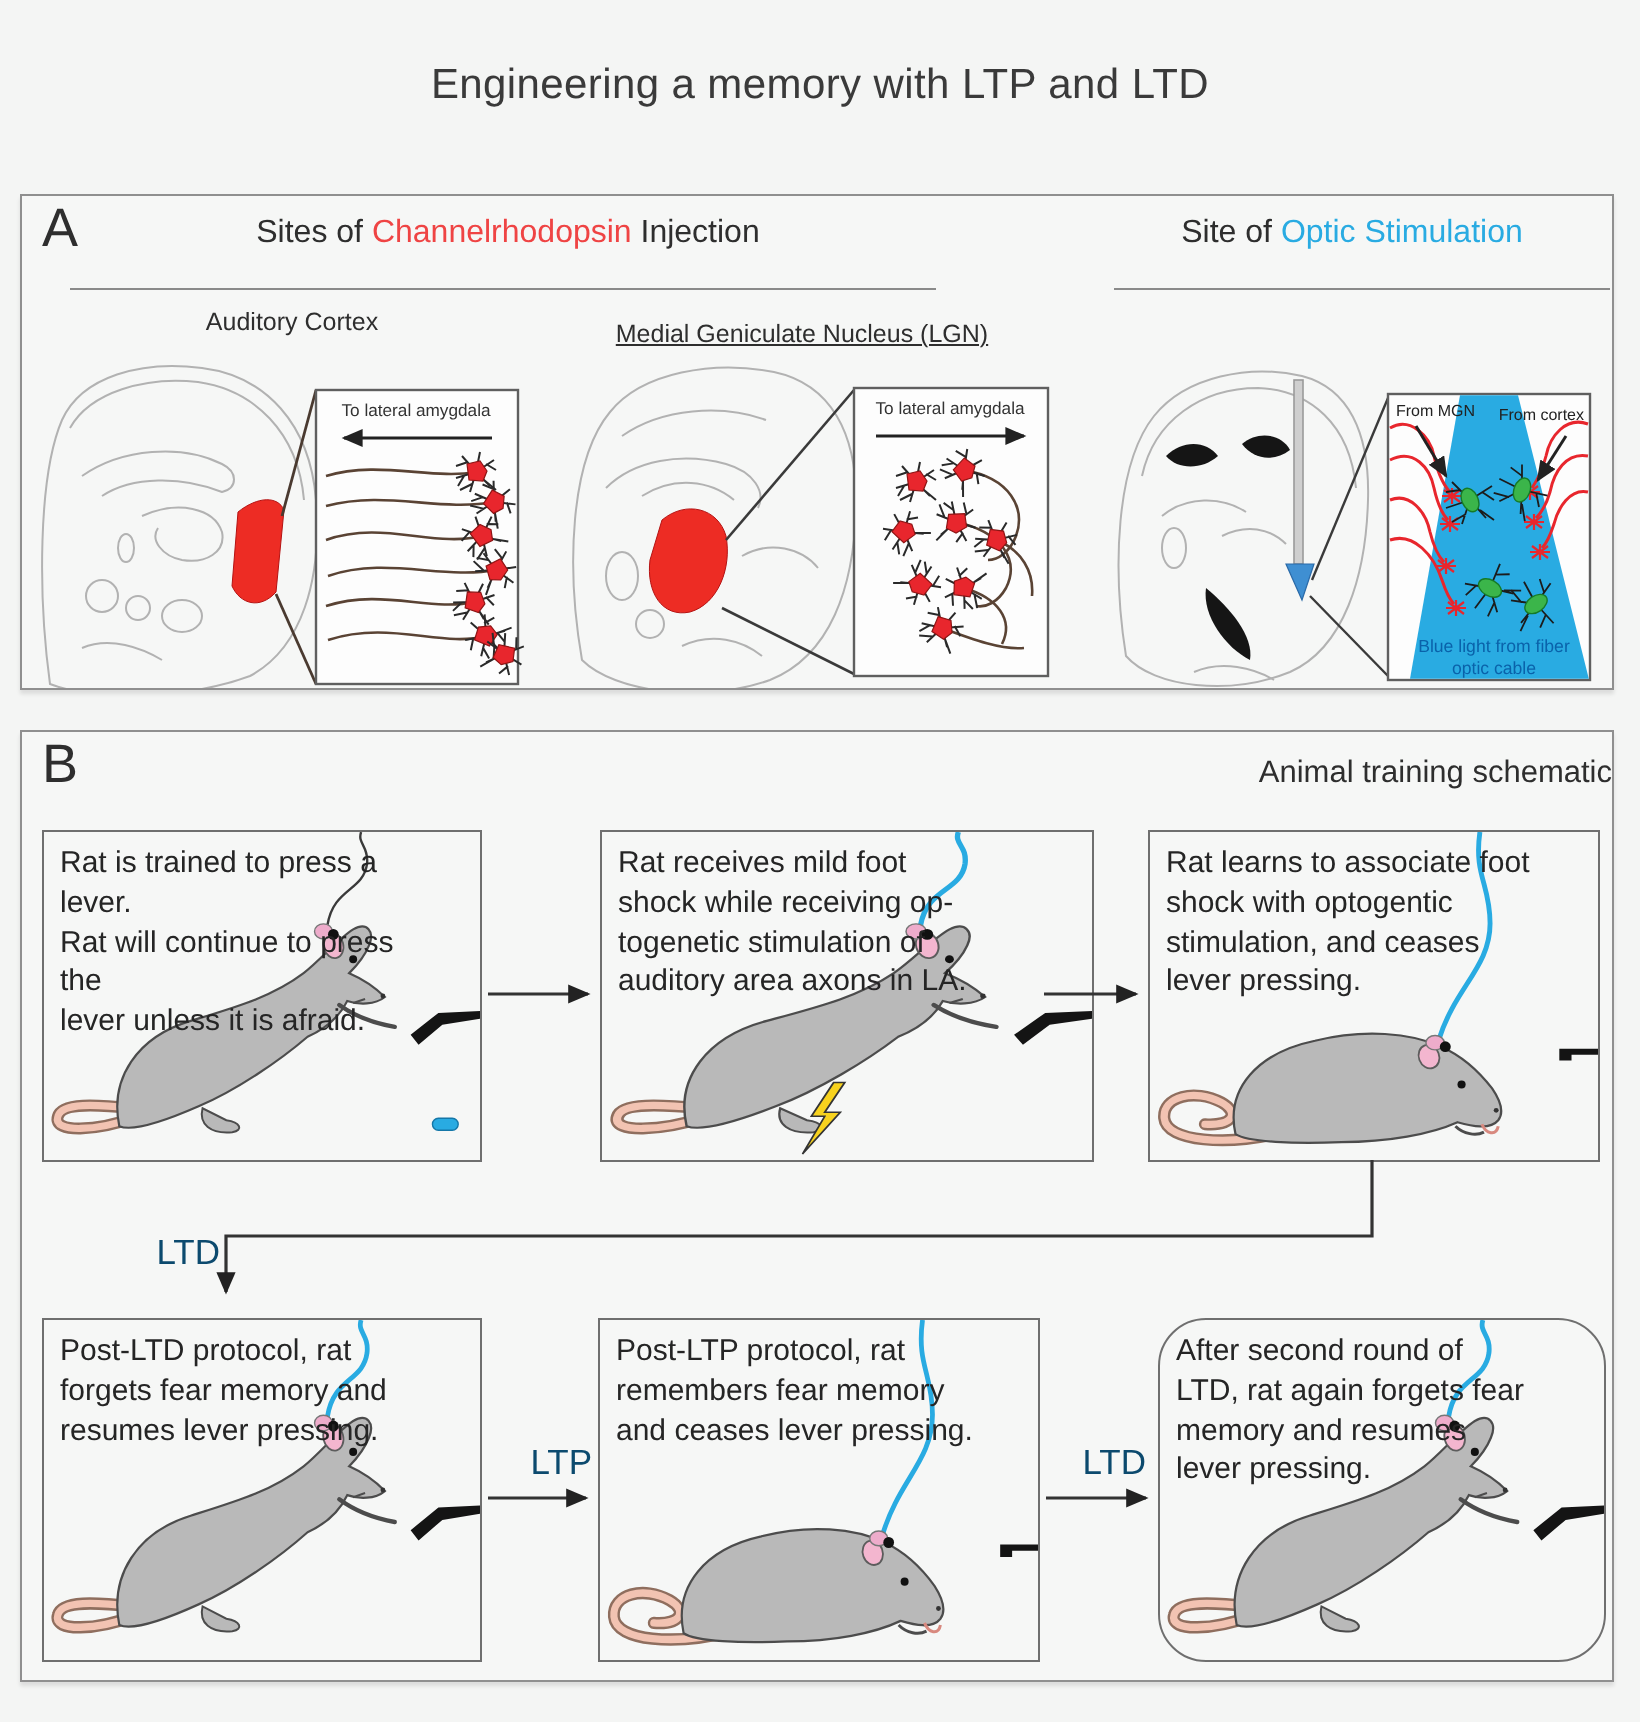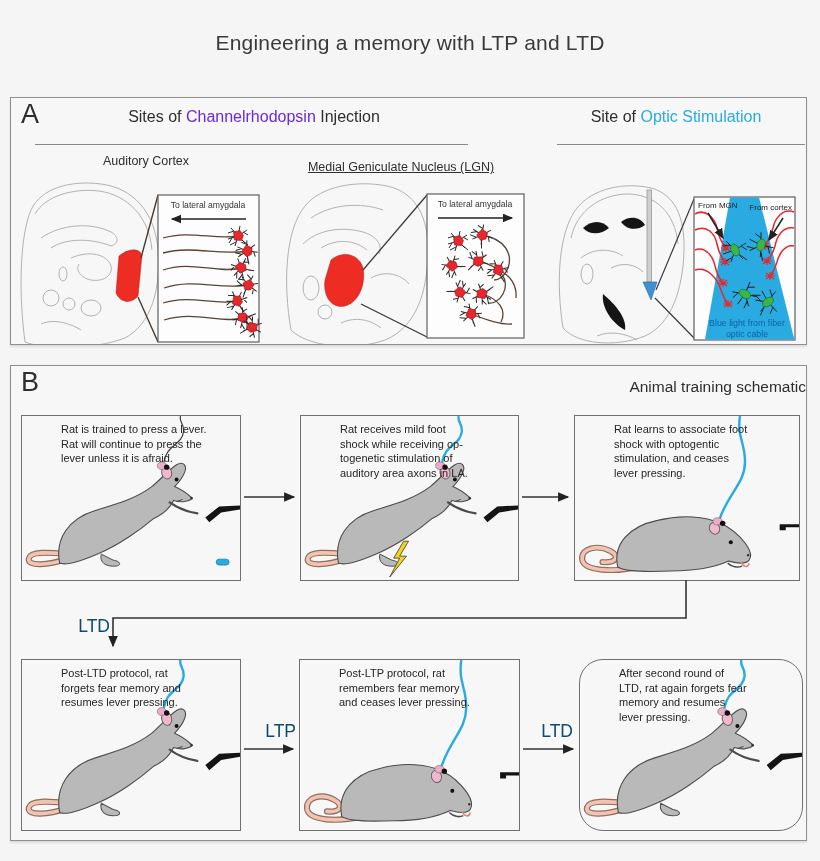--- a/index.html
+++ b/index.html
@@ -3,27 +3,27 @@
 <meta charset="utf-8">
 <style>
   html,body{margin:0;padding:0;background:#f4f5f4;font-family:"Liberation Sans",sans-serif;}
   .page{position:relative;width:820px;height:861px;background:#f4f5f4;overflow:hidden;}
   .title{position:absolute;top:31px;left:0;width:100%;text-align:center;font-size:21px;color:#3a3a3a;letter-spacing:.2px;}
   .panel{position:absolute;background:#f6f7f6;border:1.6px solid #8f8f8f;box-shadow:0 2px 2px rgba(0,0,0,.10);}
   #panelA{left:10px;top:97px;width:795px;height:246px;}
   #panelB{left:10px;top:365px;width:795px;height:474px;}
   .panel-label{position:absolute;left:10px;top:1px;font-size:27px;color:#2e2e2e;}
   .hdr{position:absolute;font-size:16px;color:#2e2e2e;text-align:center;white-space:nowrap;}
-  .hdr .red{color:#6d28d9;}
+  .hdr .red{color:#ef4444;}
   .hdr .blue{color:#29abe2;}
   .rule{position:absolute;height:0;border-top:1.4px solid #8a8a8a;}
   .sub{position:absolute;font-size:12.5px;color:#2e2e2e;text-align:center;white-space:nowrap;}
   .bhdr{position:absolute;top:12px;left:0;width:100%;text-align:right;font-size:15.5px;color:#2e2e2e;}
   .tbox{position:absolute;border:1.3px solid #6f6f6f;background:#f6f7f6;}
-  .tbox .txt{position:absolute;left:8px;top:6px;right:19px;font-size:11px;line-height:1.32;color:#252525;white-space:pre-line;z-index:2;margin-left:31px;}
+  .tbox .txt{position:absolute;left:8px;top:6px;right:19px;font-size:15px;line-height:1.32;color:#252525;white-space:pre-line;z-index:2;}
   .tbox svg.rat{position:absolute;left:0;top:0;width:100%;height:100%;}
   .conn-label{position:absolute;font-size:17.5px;color:#0c4a6e;text-align:right;}
   svg{display:block;}
   .abs{position:absolute;left:0;top:0;}
   .nopointer{pointer-events:none;}
 </style>
 </head>
 <body>
 
 <svg width="0" height="0" aria-hidden="true">
@@ -253,21 +253,21 @@
 lever unless it is afraid.</div>
       <svg class="rat" viewBox="0 0 220 165" preserveAspectRatio="none">
         <g style="--cable:#3a3a3a;--cw:1.2;">
             <use href="#ratRear"></use>
           </g>
         <use href="#leverPress"></use>
         <rect x="196" y="144" width="13" height="6" rx="3" fill="#29abe2" stroke="#1477a8" stroke-width="0.7"></rect>
       </svg>
     </div>
 
-    <div class="tbox" style="left:289px;top:49px;width:217px;height:164px;">
+    <div class="tbox" style="left:289px;top:49px;width:217px;height:164px;padding-left:28px;">
       <div class="txt">Rat receives mild foot
 shock while receiving op-
 togenetic stimulation of
 auditory area axons in LA.</div>
       <svg class="rat" viewBox="0 0 220 165" preserveAspectRatio="none">
         <g style="--cable:#29abe2;--cw:2.4;">
             <use href="#ratRear"></use>
           </g>
         <use href="#leverPress"></use>
         <polygon points="104,126 94,143 100,143 90,162 107,141 100,141 109,126" fill="#f7d21e" stroke="#333" stroke-width="0.8"></polygon>

